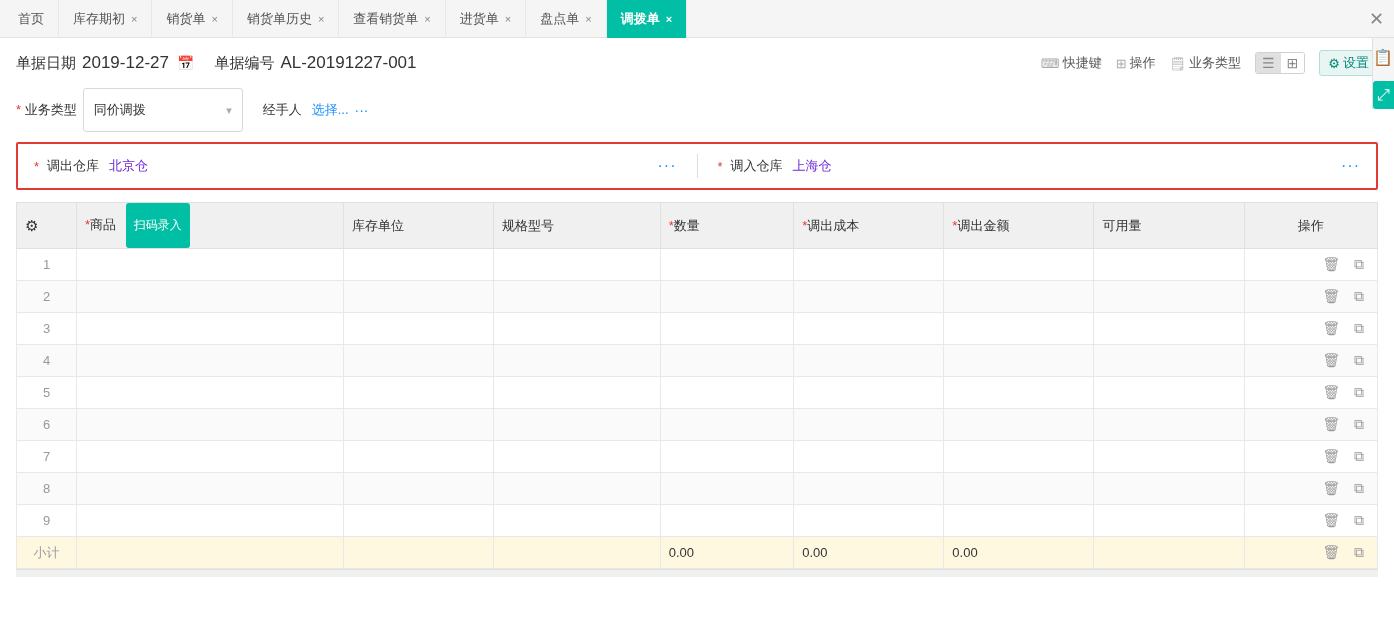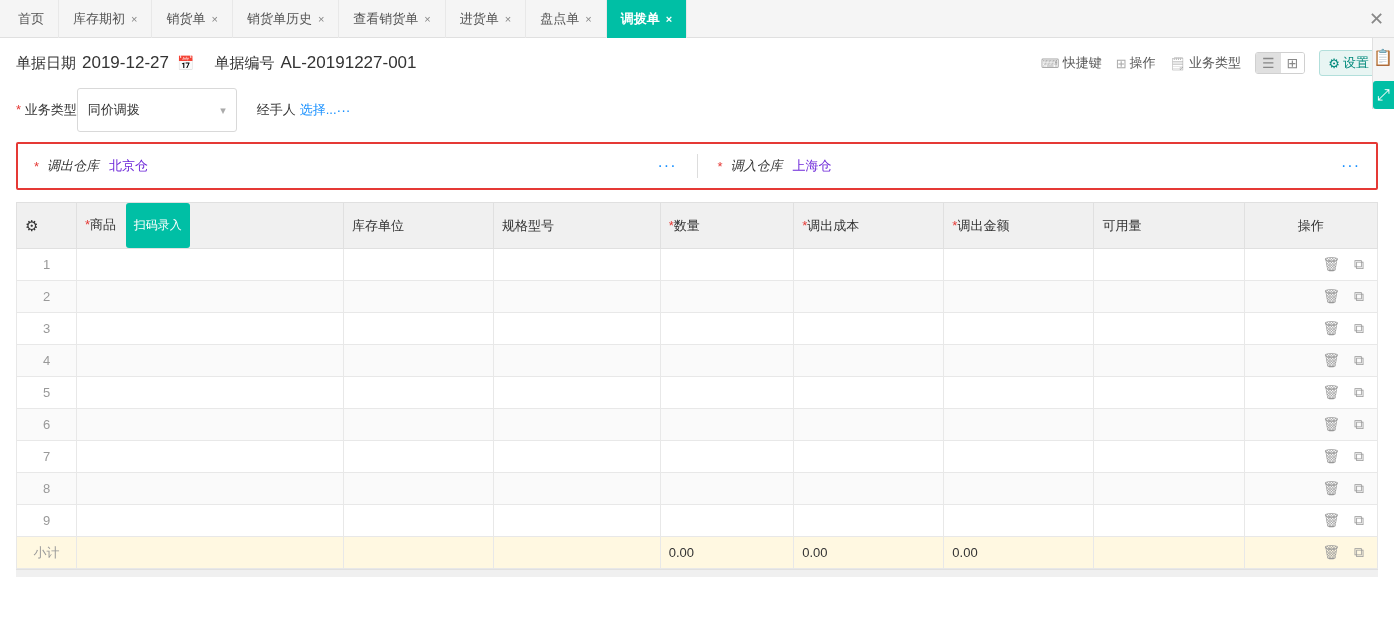--- a/index.html
+++ b/index.html
@@ -97,31 +97,31 @@
       border-radius: 2px;
       padding: 10px 16px;
       margin-bottom: 12px;
       display: flex; align-items: center;
       gap: 0;
     }
     .warehouse-field {
       display: flex; align-items: center; flex: 1; gap: 6px;
     }
     .required-star { color: #e53935; margin-right: 2px; }
-    .field-label { color: #333; font-style: italic; }
+    .field-label { color: #333; }
     .field-value { color: #6d28d9; margin-left: 4px; }
     .more-dots { color: #1890ff; cursor: pointer; margin-left: auto; font-size: 16px; letter-spacing: 1px; }
     .warehouse-divider { width: 1px; background: #ddd; height: 24px; margin: 0 20px; }
 
     
     .form-row {
       display: flex; align-items: center; margin-bottom: 10px; gap: 20px;
     }
     .form-field {
-      display: flex; align-items: center;  justify-content: space-between;
+      display: flex; align-items: center; gap: 6px; justify-content: space-between;
     }
     .form-field label { color: #333; }
     .form-select {
       display: flex; align-items: center; gap: 6px;
       border: 1px solid #d9d9d9; border-radius: 3px;
       padding: 12px 10px;
       min-width: 160px; cursor: pointer; background: #fff;
     }
     .form-select .select-val { flex: 1; color: #333; }
     .form-select .arrow { color: #aaa; font-size: 11px; }

